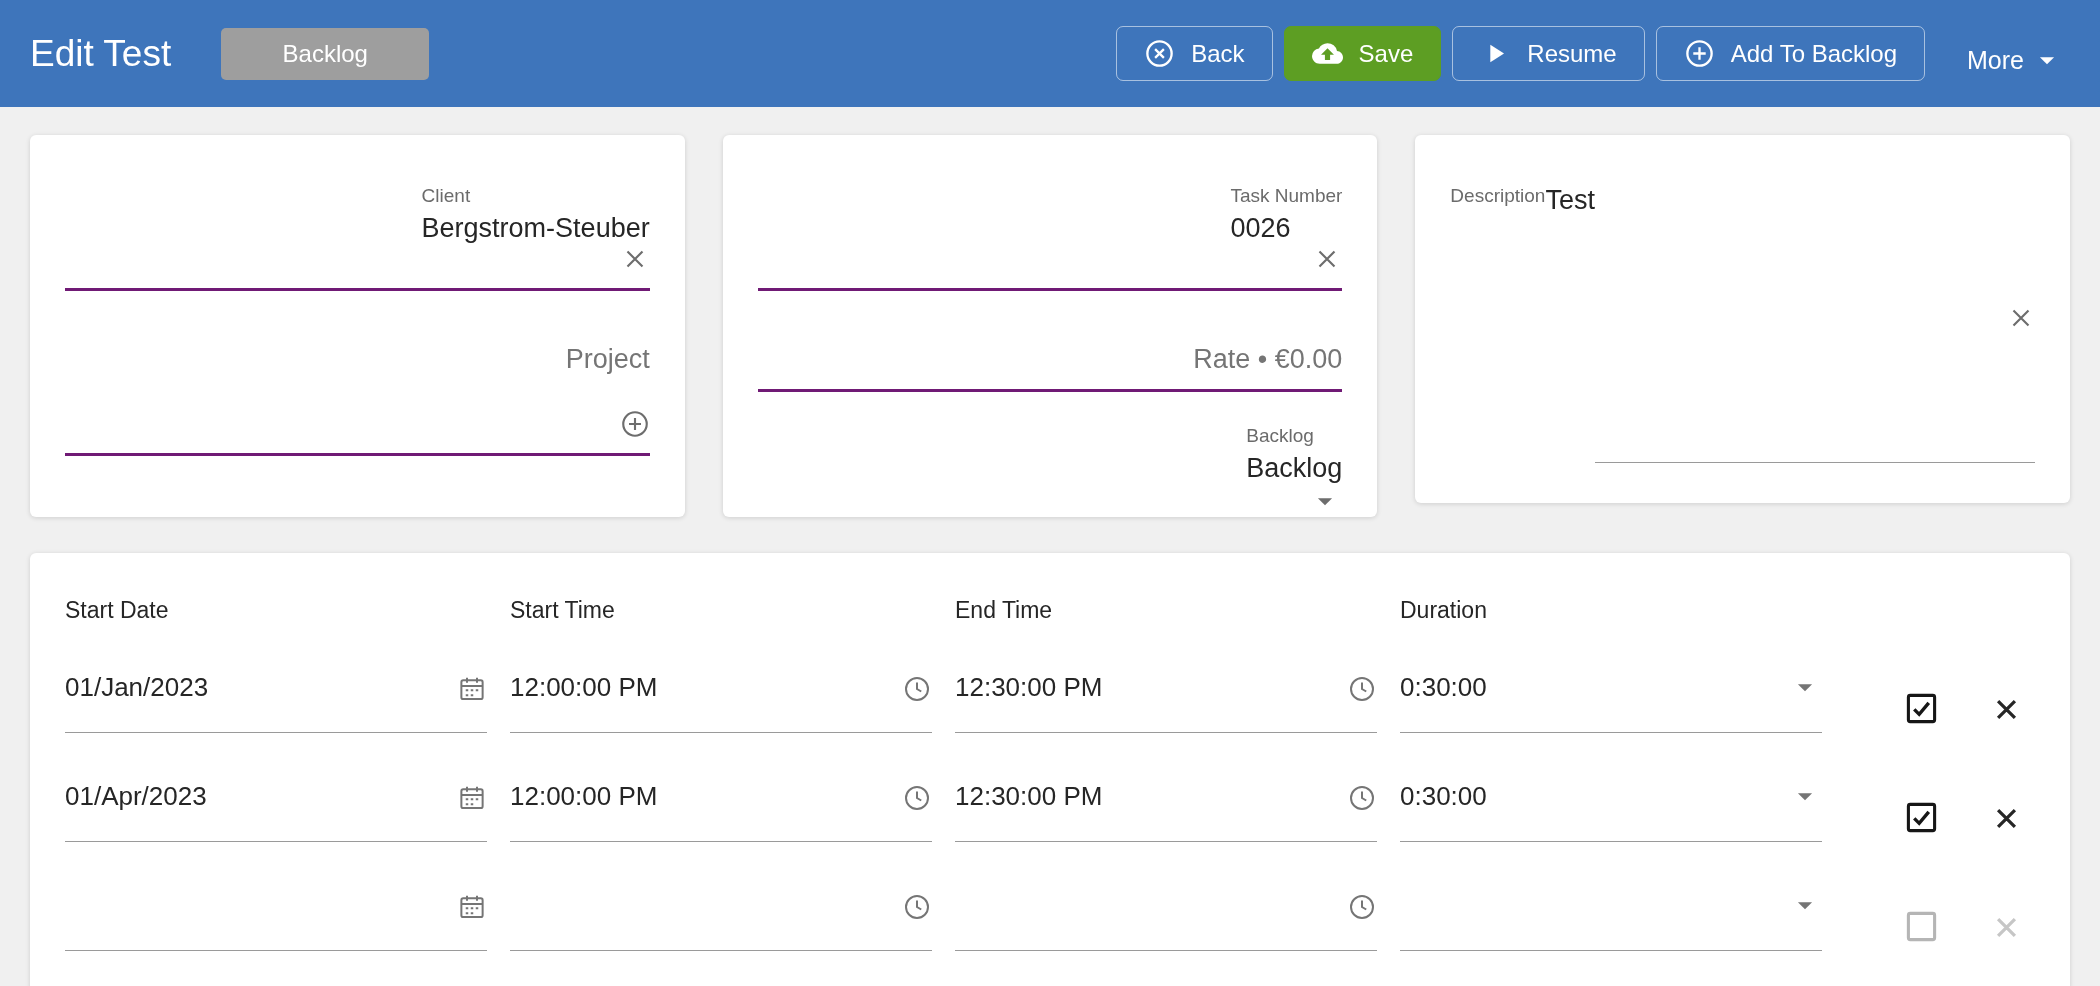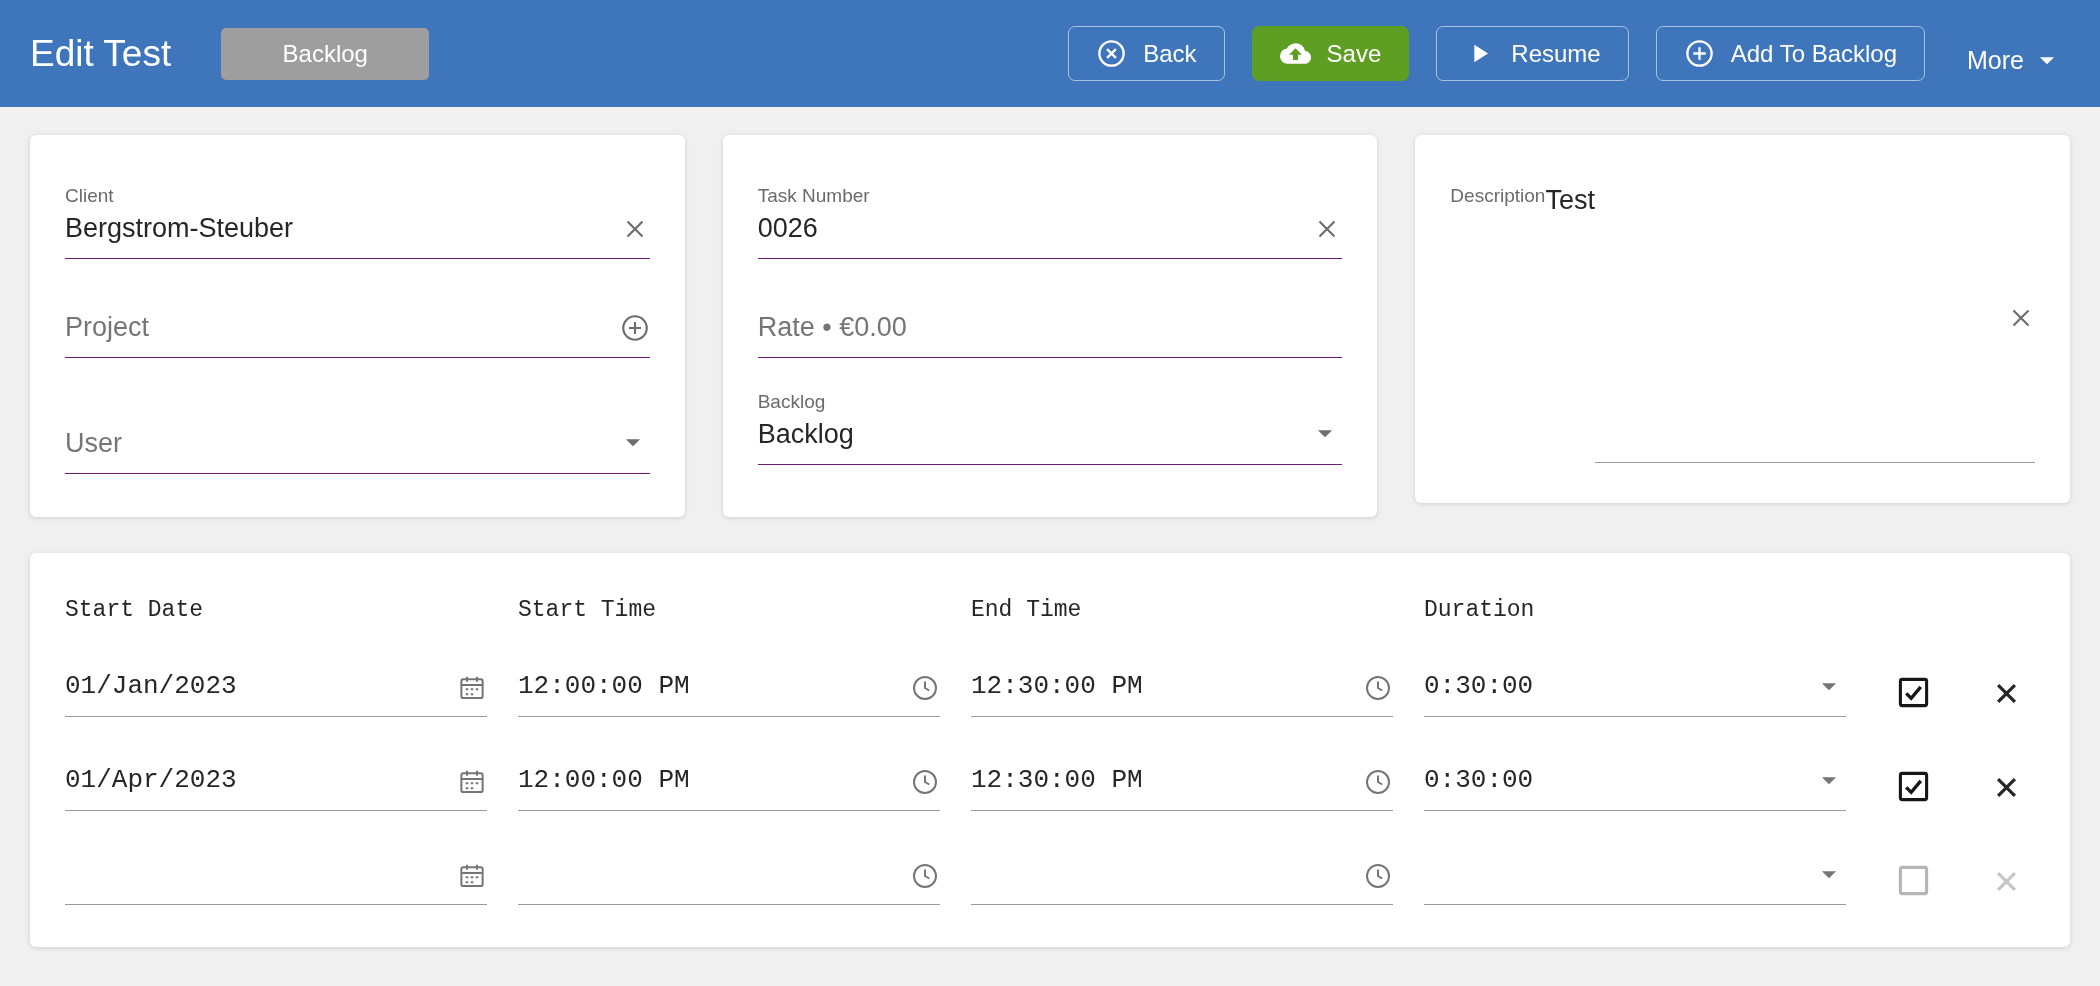--- a/index.html
+++ b/index.html
@@ -19,21 +19,21 @@
   .topbar{
     height:107px;background:var(--header-bg);
     display:flex;align-items:center;padding:0 30px;
   }
   .page-title{color:#fff;font-size:37px;font-weight:400;}
   .status-badge{
     margin-left:50px;background:var(--badge-gray);color:#fff;
     font-size:24px;width:208px;height:52px;border-radius:5px;
     display:flex;align-items:center;justify-content:center;
   }
-  .hbtns{margin-left:auto;display:flex;gap:27px;padding-left:15px;}
+  .hbtns{margin-left:auto;display:flex;gap:11px;padding-left:15px;}
   .hbtn{
     display:inline-flex;align-items:center;gap:16px;height:55px;padding:0 27px;
     background:transparent;border:1px solid rgba(255,255,255,0.55);border-radius:7px;
     color:#fff;font-size:24px;font-family:inherit;cursor:pointer;white-space:nowrap;
   }
   .hbtn svg{width:31px;height:31px;display:block;}
   .hbtn.save{background:var(--save-green);border-color:var(--save-green);}
   .more-btn{
     margin-left:36px;display:inline-flex;align-items:center;gap:6px;
     background:none;border:none;color:#fff;font-size:25px;font-family:inherit;cursor:pointer;margin-top:13px;
@@ -42,42 +42,43 @@
   
   main{padding:28px 30px 0;}
   .cards-row{display:flex;gap:38px;align-items:flex-start;}
   .card{
     background:#fff;border-radius:6px;
     box-shadow:0 1px 5px rgba(0,0,0,0.14);
   }
   .form-card{flex:1;height:382px;padding:50px 35px 0;overflow:hidden;}
   .field{
     display:flex;justify-content:space-between;align-items:flex-end;
-    border-bottom:1px solid #701a75;padding-bottom:14px;margin-bottom:33px;
+    border-bottom:3px solid #701a75;padding-bottom:14px;margin-bottom:33px;
     cursor:text;
+    flex-direction:column;
   }
   .flabel{font-size:19px;color:#6b6b6b;margin-bottom:6px;}
   .fvalue{font-size:27px;color:#262626;}
   .fplaceholder{font-size:27px;color:#757575;}
   .field.simple{padding-top:20px;gap:34px;}
   .field.tall{padding-top:34px;}
   .icon-btn{display:inline-flex;cursor:pointer;color:#6d6d6d;}
   .icon-btn svg{width:30px;height:30px;display:block;}
   .caret-gray svg{width:34px;height:34px;}
   
   .desc-card{flex:1;height:368px;padding:50px 35px 40px;position:relative;
     display:flex;flex-direction:row;}
   .desc-clear{position:absolute;right:34px;top:168px;}
   .desc-underline{margin-top:auto;border-bottom:1px solid #9a9a9a;width:100%;}
   
   .table-card{margin-top:36px;padding:44px 35px 42px;}
-  .trow{display:flex;align-items:flex-end;gap:31px;font-family:Liberation Mono, monospace;}
+  .trow{display:flex;align-items:flex-end;gap:23px;}
   .tcell{
     width:422px;display:flex;justify-content:space-between;align-items:flex-end;
-    border-bottom:1px solid #9a9a9a;padding-bottom:13px;cursor:text;
+    border-bottom:1px solid #9a9a9a;padding-bottom:28px;cursor:text;
   }
   .thead .hcell{width:422px;font-size:23px;color:#262626;}
   .thead{align-items:flex-start;margin-bottom:6px;}
   .trow.body{margin-top:46px;}
   .cell-text{font-size:26px;color:#262626;min-height:34px;line-height:34px;display:inline-block;}
   .cell-icon{display:inline-flex;color:#757575;cursor:pointer;}
   .cell-icon svg{width:30px;height:30px;display:block;}
   .cell-icon.caret svg{width:34px;height:34px;}
   .tcheck{margin-left:auto;width:66px;display:flex;justify-content:center;padding-bottom:6px;}
   .tdel{width:58px;display:flex;justify-content:center;padding-bottom:8px;}

